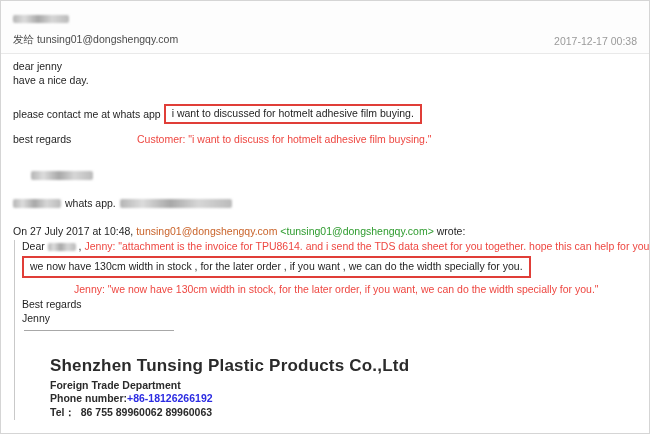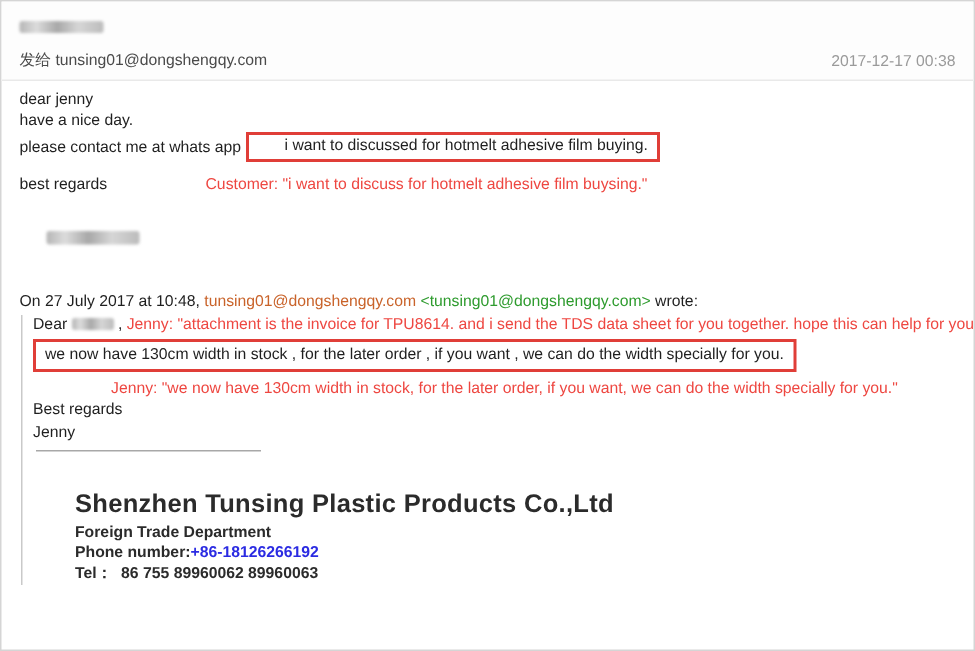--- a/index.html
+++ b/index.html
@@ -15,22 +15,22 @@
   .hdr-line2 { display:flex; justify-content:space-between; align-items:flex-end;
                font-size:10.5px; color:#4a4a4a; margin-top:6px; }
   .timestamp { color:#9a9a9a; }
   
   .redact { display:inline-block; height:8px; border-radius:2px; vertical-align:middle;
             background:linear-gradient(90deg,#b5b5b5 0%,#dcdcdc 20%,#a8a8a8 45%,#d6d6d6 70%,#bbbbbb 100%);
             filter:blur(1.2px); }
   
   .body { padding:6px 12px 0 12px; font-size:10.5px; line-height:1.25; }
   .ln { margin:0 0 1px 0; white-space:pre-wrap; }
-  .contact-row { display:flex; align-items:center; margin:1px 0 2px 0; }
-  .boxed { display:inline-block; border:2px solid #e03e38; padding:1px 6px 2px 24px;
+  .contact-row { display:flex; align-items:center; margin:17px 0 2px 0; }
+  .boxed { display:inline-block; border:2px solid #e03e38; padding:1px 6px 2px 6px;
            margin-left:3px; white-space:pre-wrap; background:#fff; }
   .red-note { color:#ee4741; }
   .br-row { display:flex; margin-top:9px; }
   .br-label { width:124px; }
   .wa-row { margin-top:2px; display:flex; align-items:center; gap:4px; }
   .spacer-sm { height:9px; } .spacer-md { height:12px; }
   
   .quote-intro { margin-top:3px; font-size:10.5px; white-space:pre-wrap; }
   .email-orange { color:#c9632a; text-decoration:none; }
   .email-green  { color:#2e9b2e; text-decoration:none; }
@@ -71,20 +71,25 @@
 
     <div class="br-row">
       <span class="br-label">best regards</span>
       <span class="red-note">Customer: "i want to discuss for hotmelt adhesive film buysing."</span>
     </div>
 
     <div class="spacer-sm"></div>
     <div class="ln">
       <span class="redact" style="width:62px;height:9px;"></span>
     </div>
+    <div class="wa-row">
+      <span class="redact" style="width:48px;height:9px;"></span>
+      <span>whats app.</span>
+      <span class="redact" style="width:112px;height:9px;"></span>
+    </div>
 
     <div class="spacer-md"></div>
 
     <div class="quote-intro"><span>On 27 July 2017 at 10:48, </span><a href="#" class="email-orange">tunsing01@dongshengqy.com</a> <a href="#" class="email-green">&lt;tunsing01@dongshengqy.com&gt;</a><span> wrote:</span></div>
 
     <div class="quote">
 
       <div class="dear-row"><span>Dear </span><span class="redact" style="width:28px;height:8px;"></span><span> , </span><span class="red-note">Jenny: "attachment is the invoice for TPU8614. and i send the TDS data sheet for you together. hope this can help for you."</span></div>
 
       <div>

